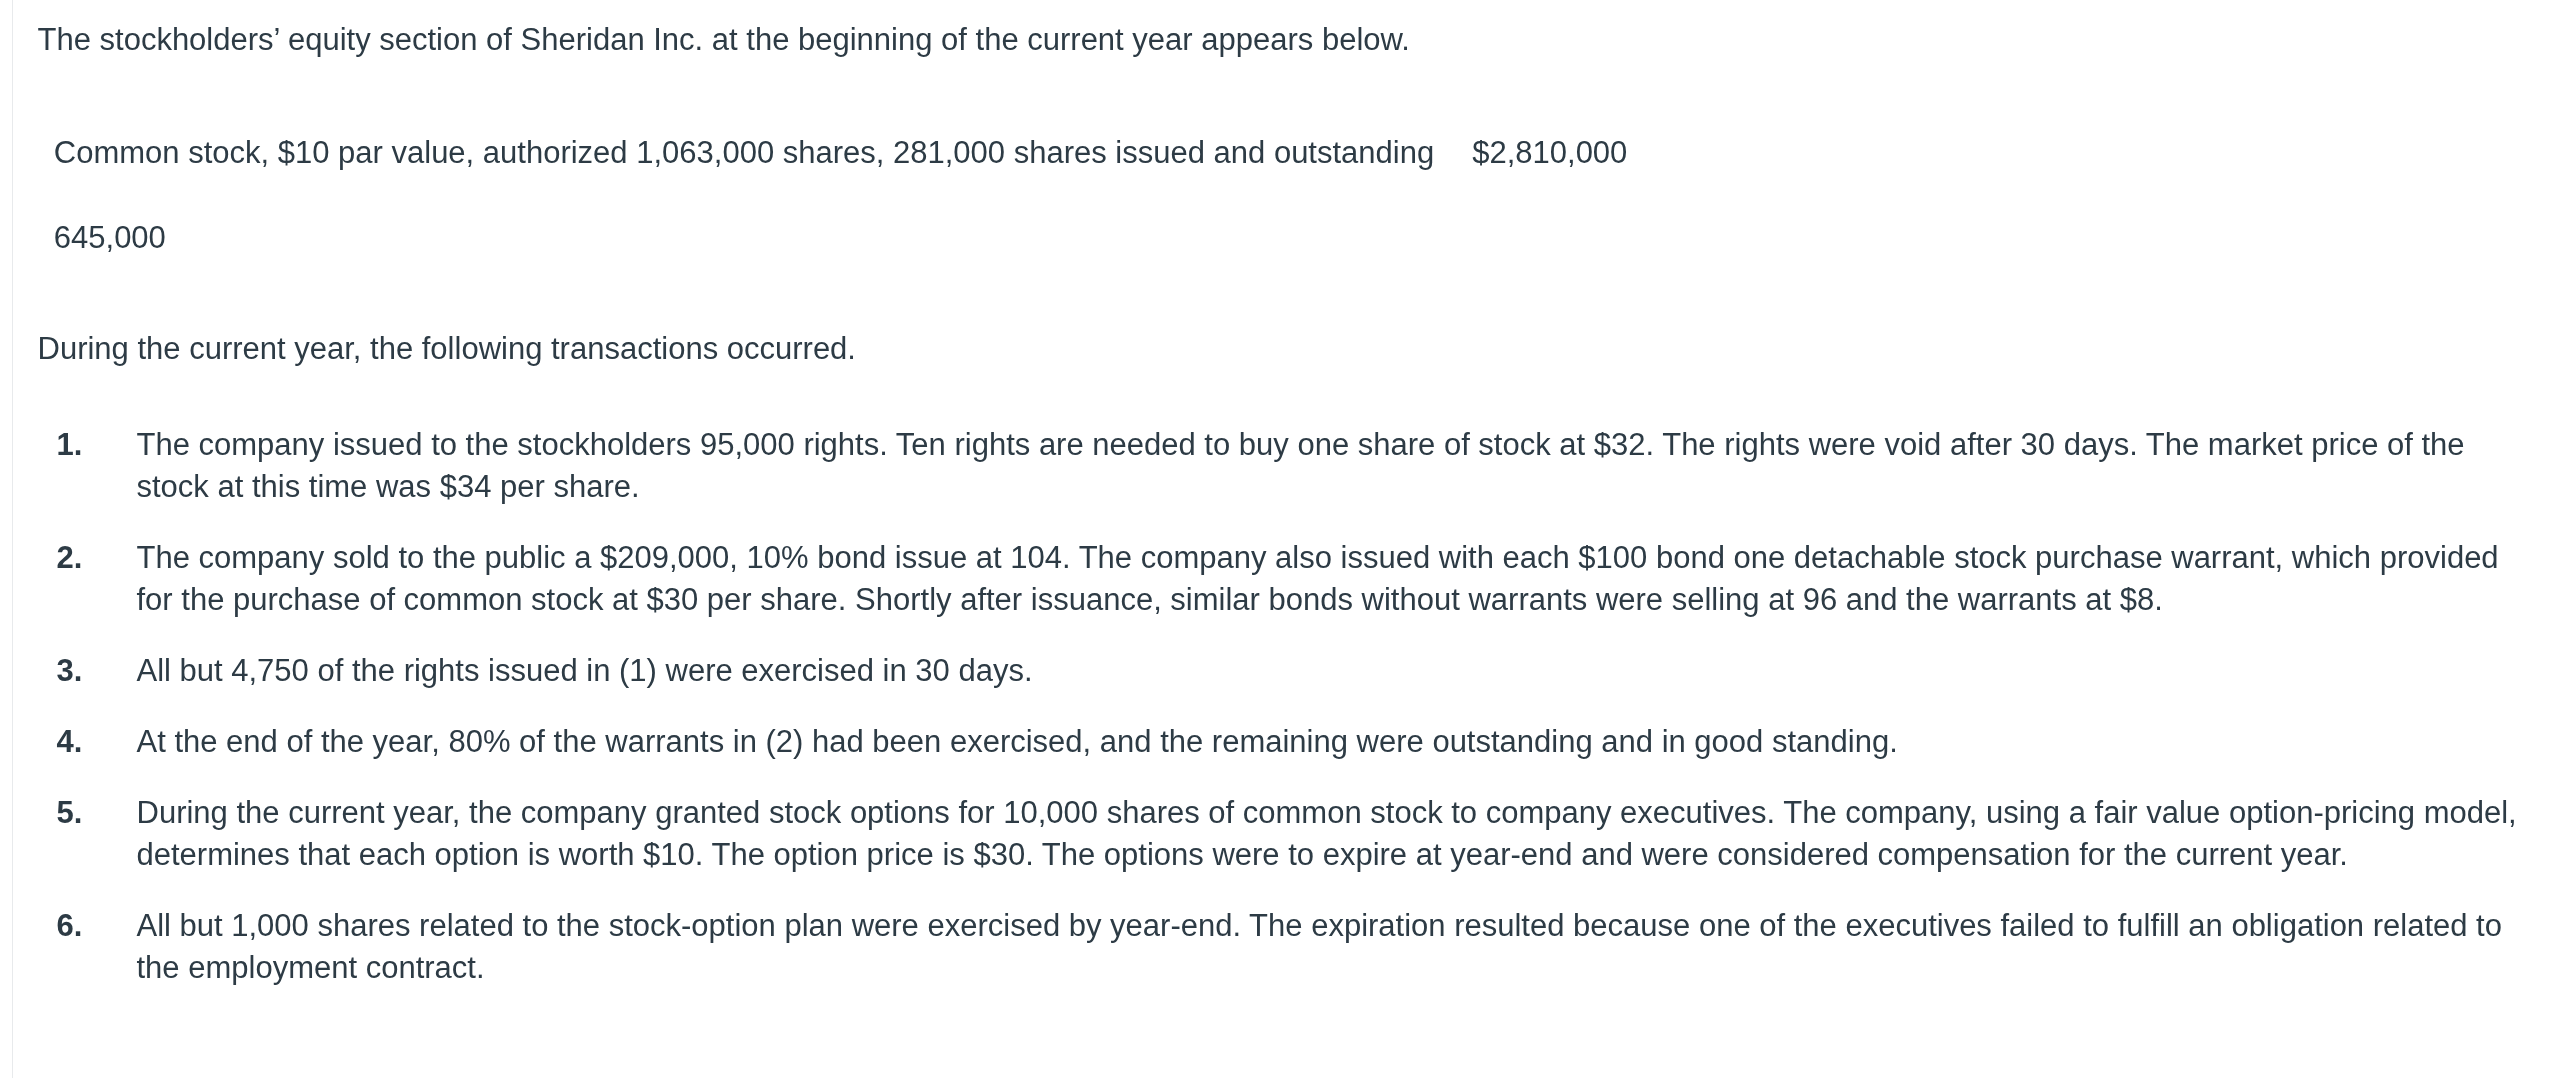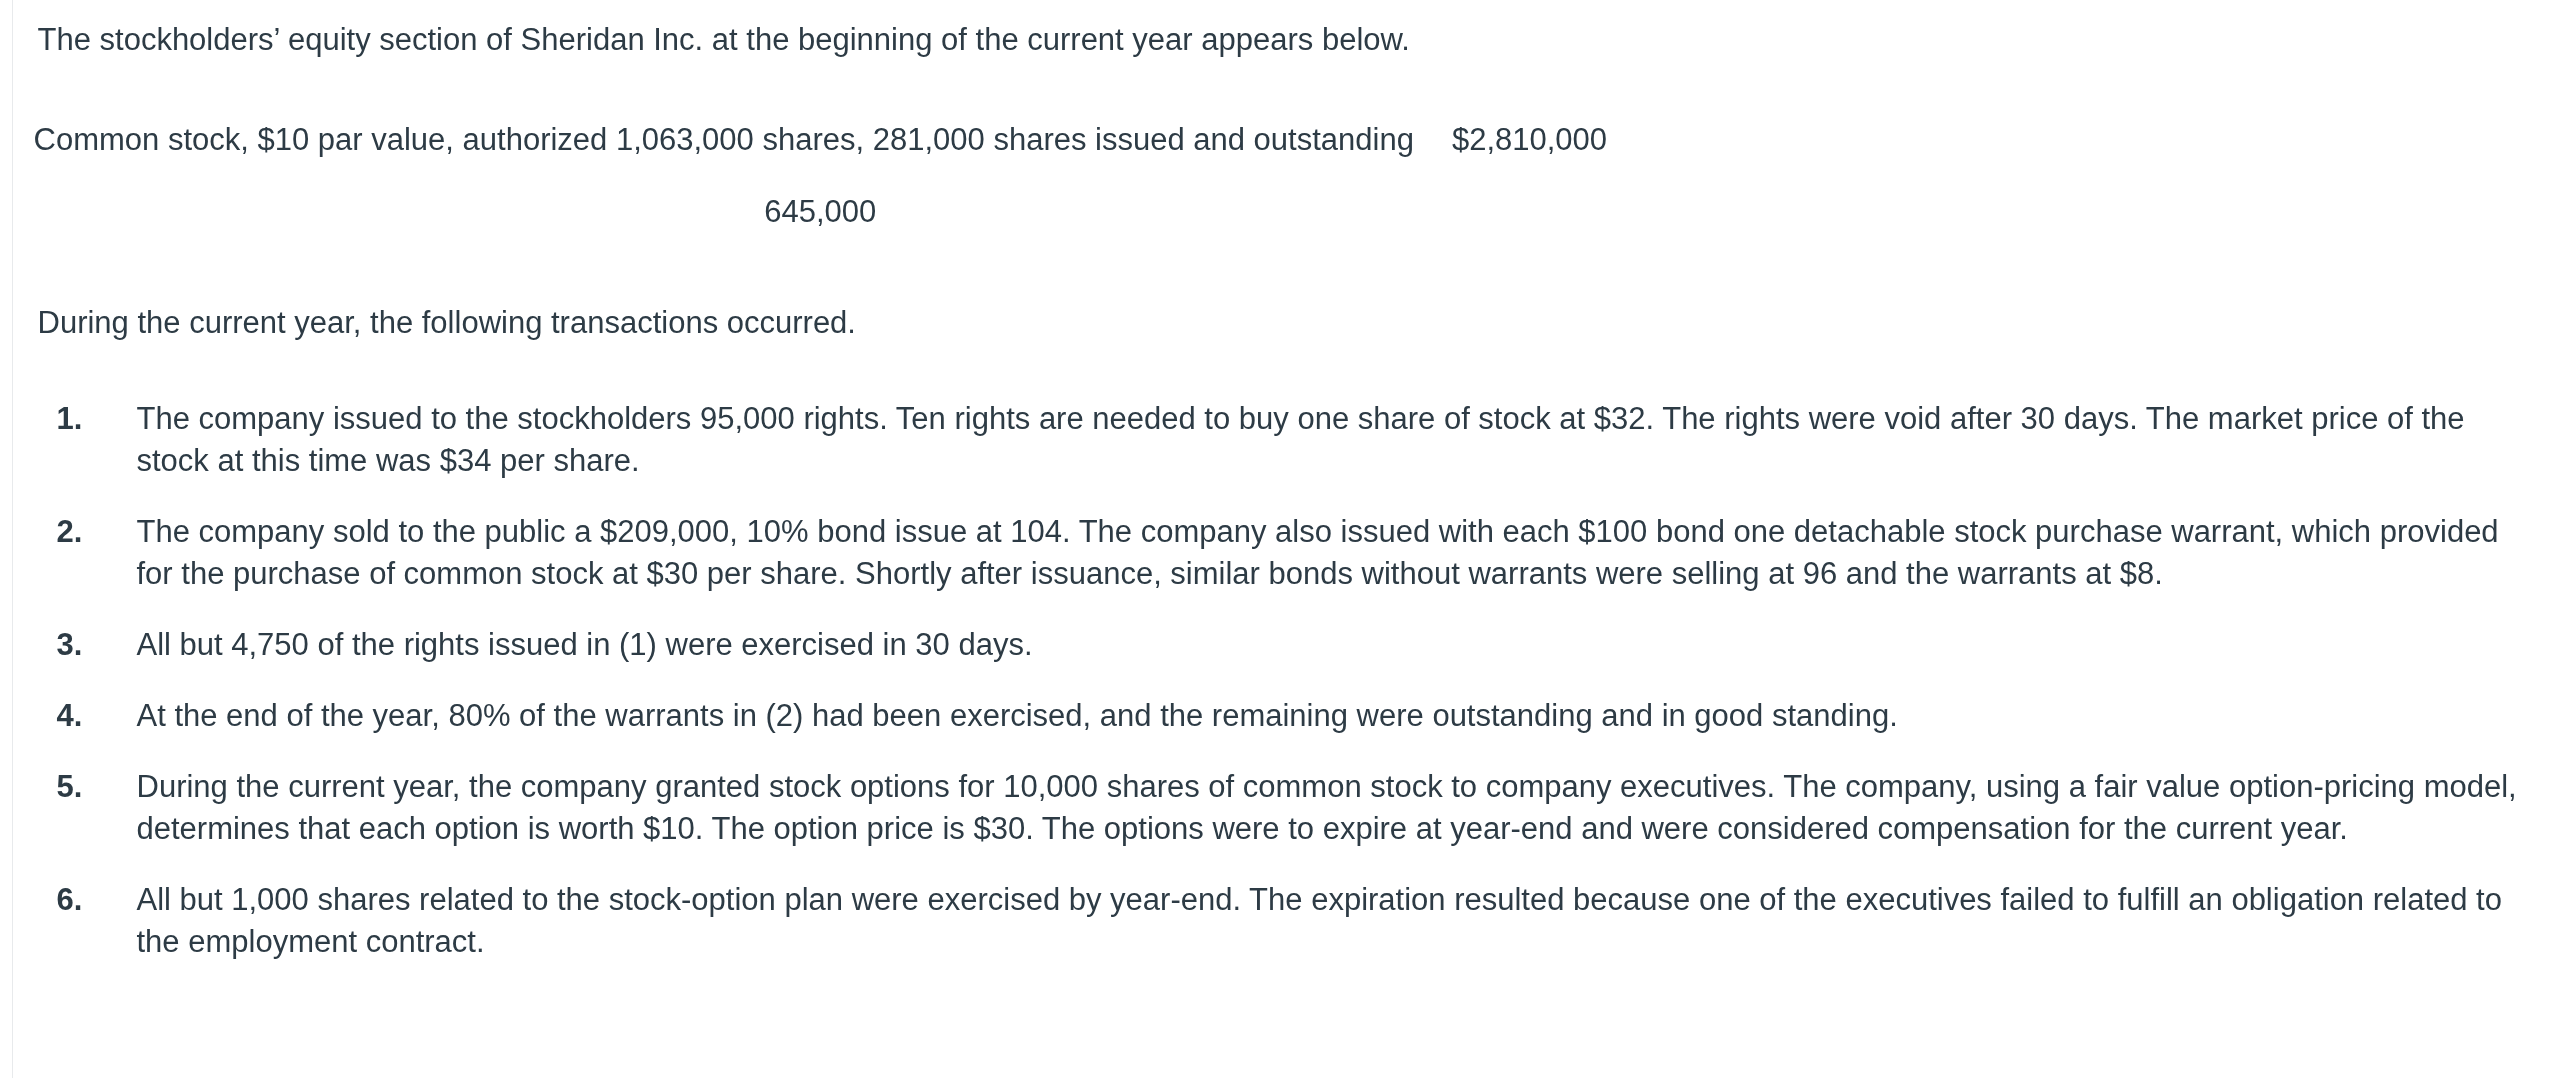--- a/index.html
+++ b/index.html
@@ -26,31 +26,32 @@
   }
   .intro {
     margin: 0;
   }
   .equity-table {
     margin: 58px 0 0 16.3px;
     width: 1533px;
   }
   .equity-row {
     display: flex;
-    justify-content: center;
+    justify-content: space-between;
     align-items: baseline;
     margin-bottom: 30px;
   }
   .equity-label {
     white-space: nowrap;
     padding-right: 38px;
   }
   .equity-amount {
     text-align: right;
     white-space: nowrap;
+    margin-top: 13px;
   }
   .transactions-heading {
     margin: 69px 0 0 0;
   }
   .transactions-list {
     list-style: none;
     margin: 54px 0 0 19px;
     padding: 0;
   }
   .transaction-item {

